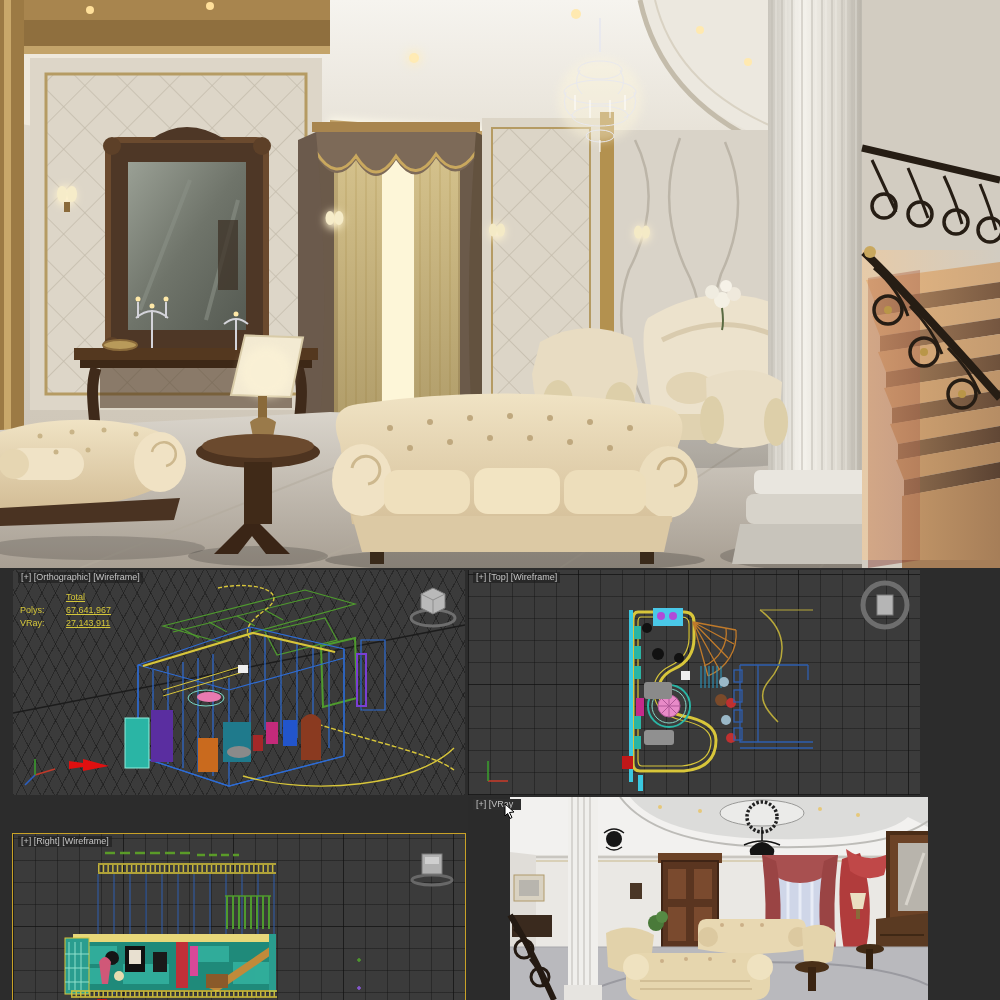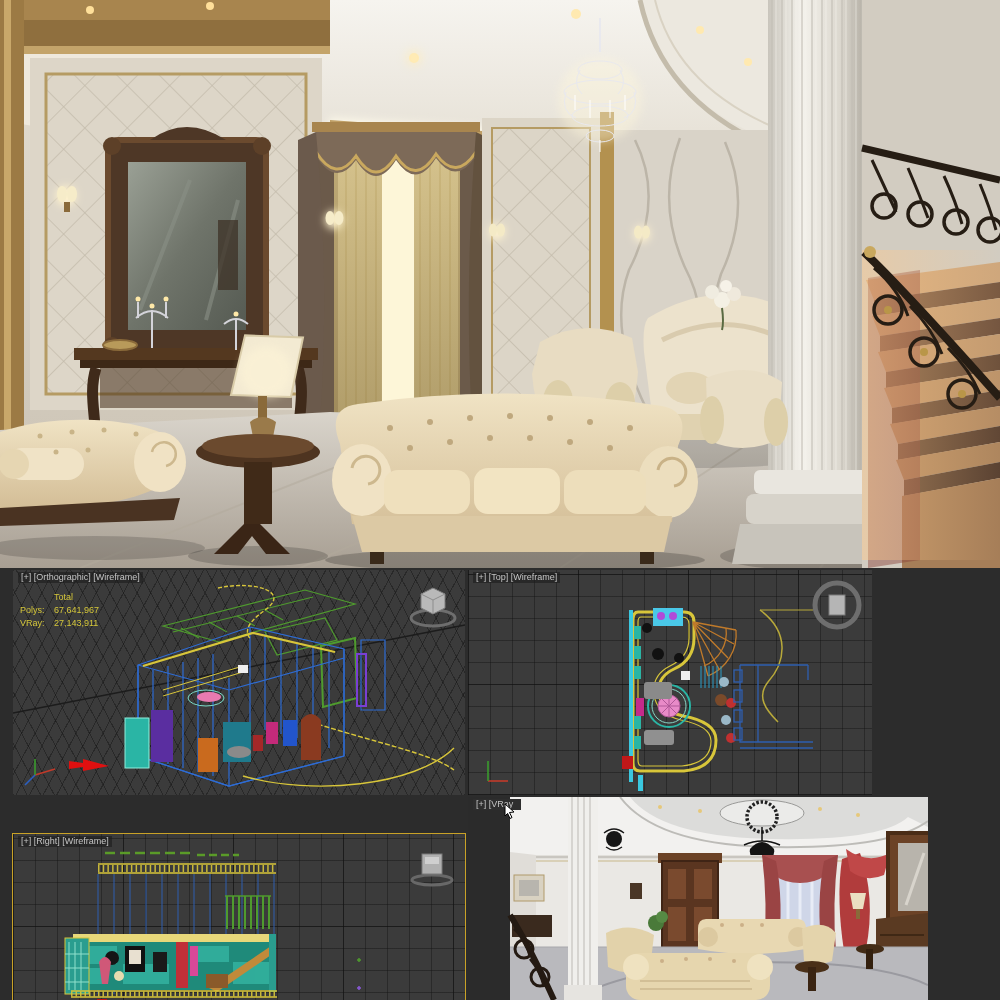--- a/index.html
+++ b/index.html
@@ -15,31 +15,31 @@
   .vp{position:absolute;overflow:hidden;background:#3b3b3b;}
   .grid-iso{background-image:
     repeating-linear-gradient(62deg,rgba(18,18,18,.45) 0 1px,transparent 1px 12px),
     repeating-linear-gradient(-62deg,rgba(18,18,18,.45) 0 1px,transparent 1px 12px);}
   .grid-sq{background-image:
     repeating-linear-gradient(0deg,rgba(16,16,16,.40) 0 1px,transparent 1px 22px),
     repeating-linear-gradient(90deg,rgba(16,16,16,.40) 0 1px,transparent 1px 22px),
     repeating-linear-gradient(0deg,rgba(8,8,8,.45) 0 1px,transparent 1px 110px),
     repeating-linear-gradient(90deg,rgba(8,8,8,.45) 0 1px,transparent 1px 110px);}
   #vp-ortho{left:13px;top:2px;width:452px;height:225px;}
-  #vp-top{left:468px;top:2px;width:404px;height:225px;}
+  #vp-top{left:468px;top:2px;width:452px;height:225px;}
   #vp-right{left:13px;top:229px;width:452px;height:203px;outline:1px solid #c9a227;margin-top:37px;}
   #vp-cam{left:468px;top:229px;width:460px;height:253px;background:#84cc16;}
 
   .vplabel{position:absolute;top:2px;left:5px;font-size:9px;color:#c4c4c4;
     background:rgba(28,28,28,.6);padding:0 3px 1px;white-space:nowrap;z-index:5;}
   .vplabel.clip{width:42px;overflow:hidden;background:#2e2e2e;}
 
   .stats{position:absolute;top:21px;left:7px;font-size:9px;line-height:13px;
-    color:#d4c63a;z-index:5;}
-  .stats .sl{display:inline-block;width:34px;}
+    color:#d4c63a;z-index:5;text-decoration:underline;}
+  .stats .sl{display:inline-block;width:46px;}
 
   .viewcube{position:absolute;z-index:4;}
   .tripod{position:absolute;left:8px;bottom:6px;z-index:4;}
   .vpsvg{position:absolute;left:0;top:0;}
 
   #cursor{position:absolute;left:36px;top:6px;z-index:9;}
 </style>
 </head>
 <body>
 

